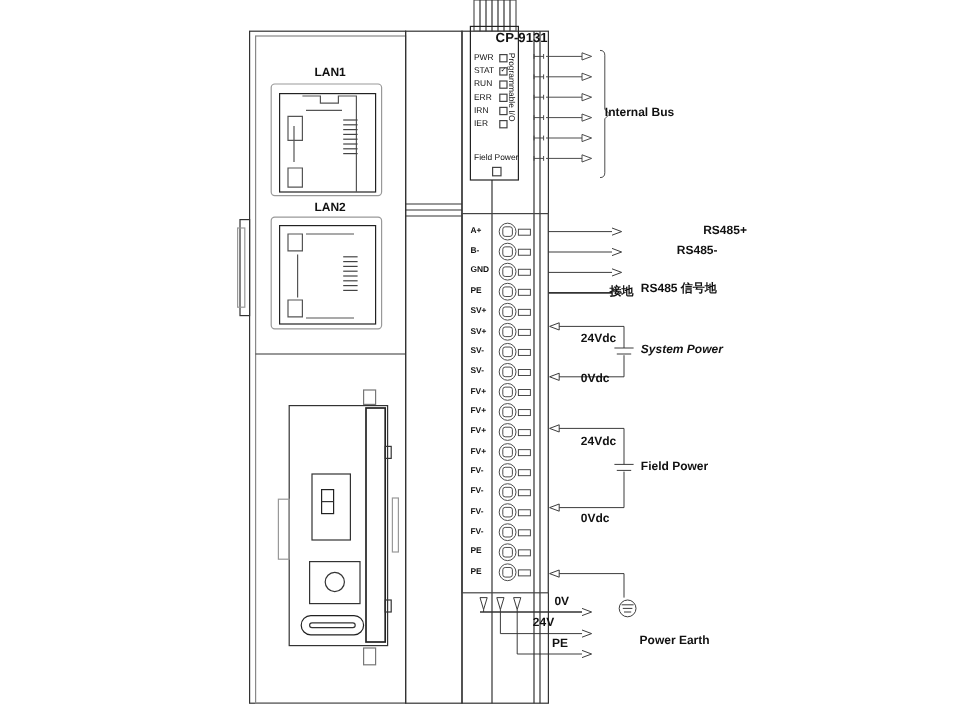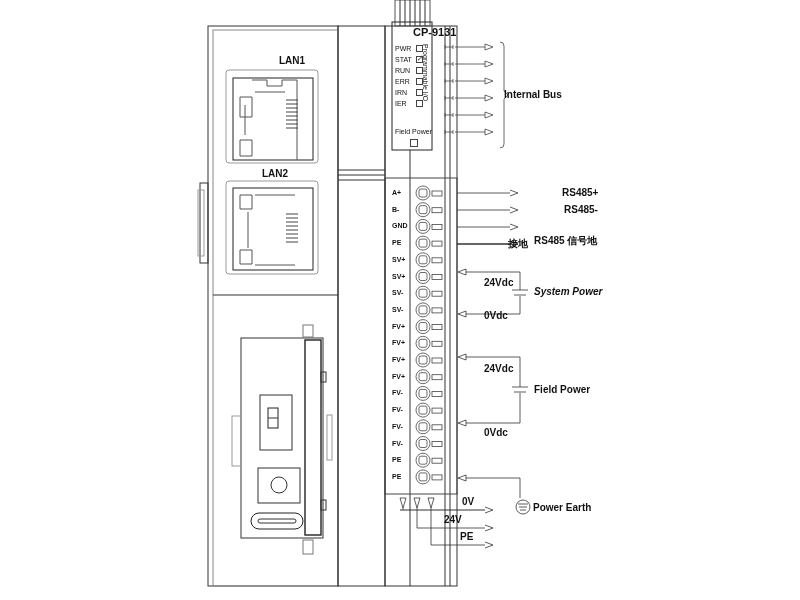--- a/index.html
+++ b/index.html
@@ -202,21 +202,21 @@
     <line x1="417" y1="508" x2="417" y2="528"></line>
       <line x1="417" y1="528" x2="485" y2="528"></line>
     <line x1="431" y1="508" x2="431" y2="545"></line>
       <line x1="431" y1="545" x2="485" y2="545"></line>
     <path d="M485 507 l8 3 l-8 3"></path>
       <path d="M485 525 l8 3 l-8 3"></path>
       <path d="M485 542 l8 3 l-8 3"></path>
   </g>
 </svg>
 
-<div class="lbl t10 bold" style="left:262px;top:56px;margin-left:17px;">LAN1</div>
+<div class="lbl t10 bold" style="left:262px;top:56px;">LAN1</div>
 <div class="lbl t10 bold" style="left:262px;top:169px;">LAN2</div>
 
 <div class="lbl t11 bold" style="left:394px;top:27px;margin-left:19px;">CP-9131</div>
 <div class="lbl t7" style="left:422px;top:44px;writing-mode:vertical-rl;">Programmable I/O</div>
 <div class="lbl t7" style="left:395px;top:128px;">Field Power</div>
 <div style="position:absolute;left:410px;top:139px;width:6px;height:6px;border:1px solid #444;"></div>
 
 <div id="led-list">
     <div class="lbl t7" style="left: 395px; top: 45px;">PWR</div>
     <div style="position: absolute; left: 416px; top: 45px; width: 5px; height: 5px; border: 1px solid rgb(68, 68, 68); font-size: 6px; line-height: 5px; text-align: center;"></div>
@@ -247,30 +247,30 @@
     <div class="lbl t7 bold" style="left: 392px; top: 389.4px;">FV-</div>
     <div class="lbl t7 bold" style="left: 392px; top: 406.1px;">FV-</div>
     <div class="lbl t7 bold" style="left: 392px; top: 422.8px;">FV-</div>
     <div class="lbl t7 bold" style="left: 392px; top: 439.5px;">FV-</div>
     <div class="lbl t7 bold" style="left: 392px; top: 456.2px;">PE</div>
     <div class="lbl t7 bold" style="left: 392px; top: 472.9px;">PE</div>
   </div>
 
 <div class="lbl t10 bold" style="left:504px;top:90px;">Internal Bus</div>
 
-<div class="lbl t10 bold" style="left:534px;top:188px;padding-left:28px;">RS485+</div>
+<div class="lbl t10 bold" style="left:558px;top:188px;padding-left:28px;">RS485+</div>
 <div class="lbl t10 bold" style="left:534px;top:205px;padding-left:30px;">RS485-</div>
 <div class="lbl t10 bold" style="left:534px;top:236px;">RS485 信号地</div>
 <div class="lbl t10 bold" style="left:508px;top:239px;">接地</div>
 
 <div class="lbl t10 bold" style="left:484px;top:278px;">24Vdc</div>
 <div class="lbl t10 bold" style="left:534px;top:287px;font-style:italic;">System Power</div>
 <div class="lbl t10 bold" style="left:484px;top:311px;">0Vdc</div>
 
 <div class="lbl t10 bold" style="left:484px;top:364px;">24Vdc</div>
 <div class="lbl t10 bold" style="left:534px;top:385px;">Field Power</div>
 <div class="lbl t10 bold" style="left:484px;top:428px;">0Vdc</div>
 
-<div class="lbl t10 bold" style="left:533px;top:503px;">Power Earth</div>
+<div class="lbl t10 bold" style="left:533px;top:530px;">Power Earth</div>
 
 <div class="lbl t10 bold" style="left:462px;top:497px;">0V</div>
 <div class="lbl t10 bold" style="left:444px;top:515px;">24V</div>
 <div class="lbl t10 bold" style="left:460px;top:532px;">PE</div>
 
 </body></html>

